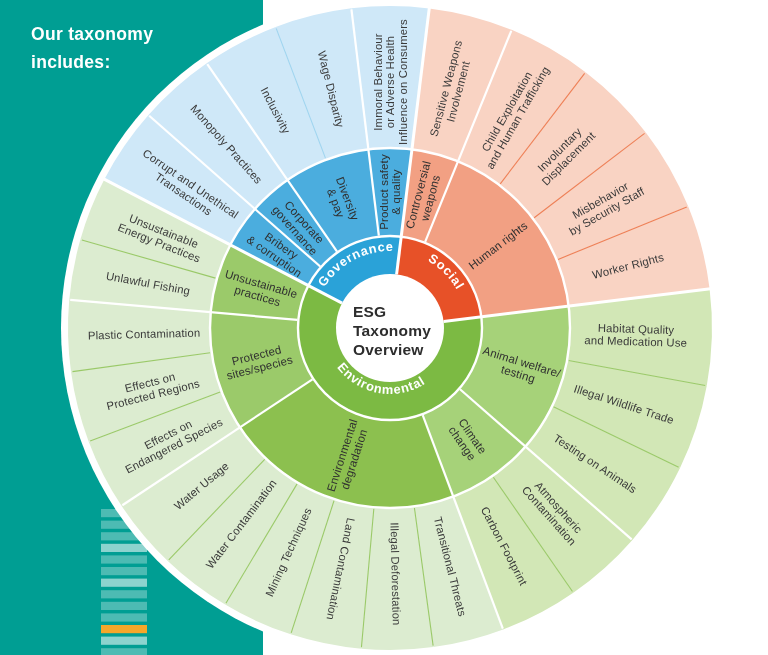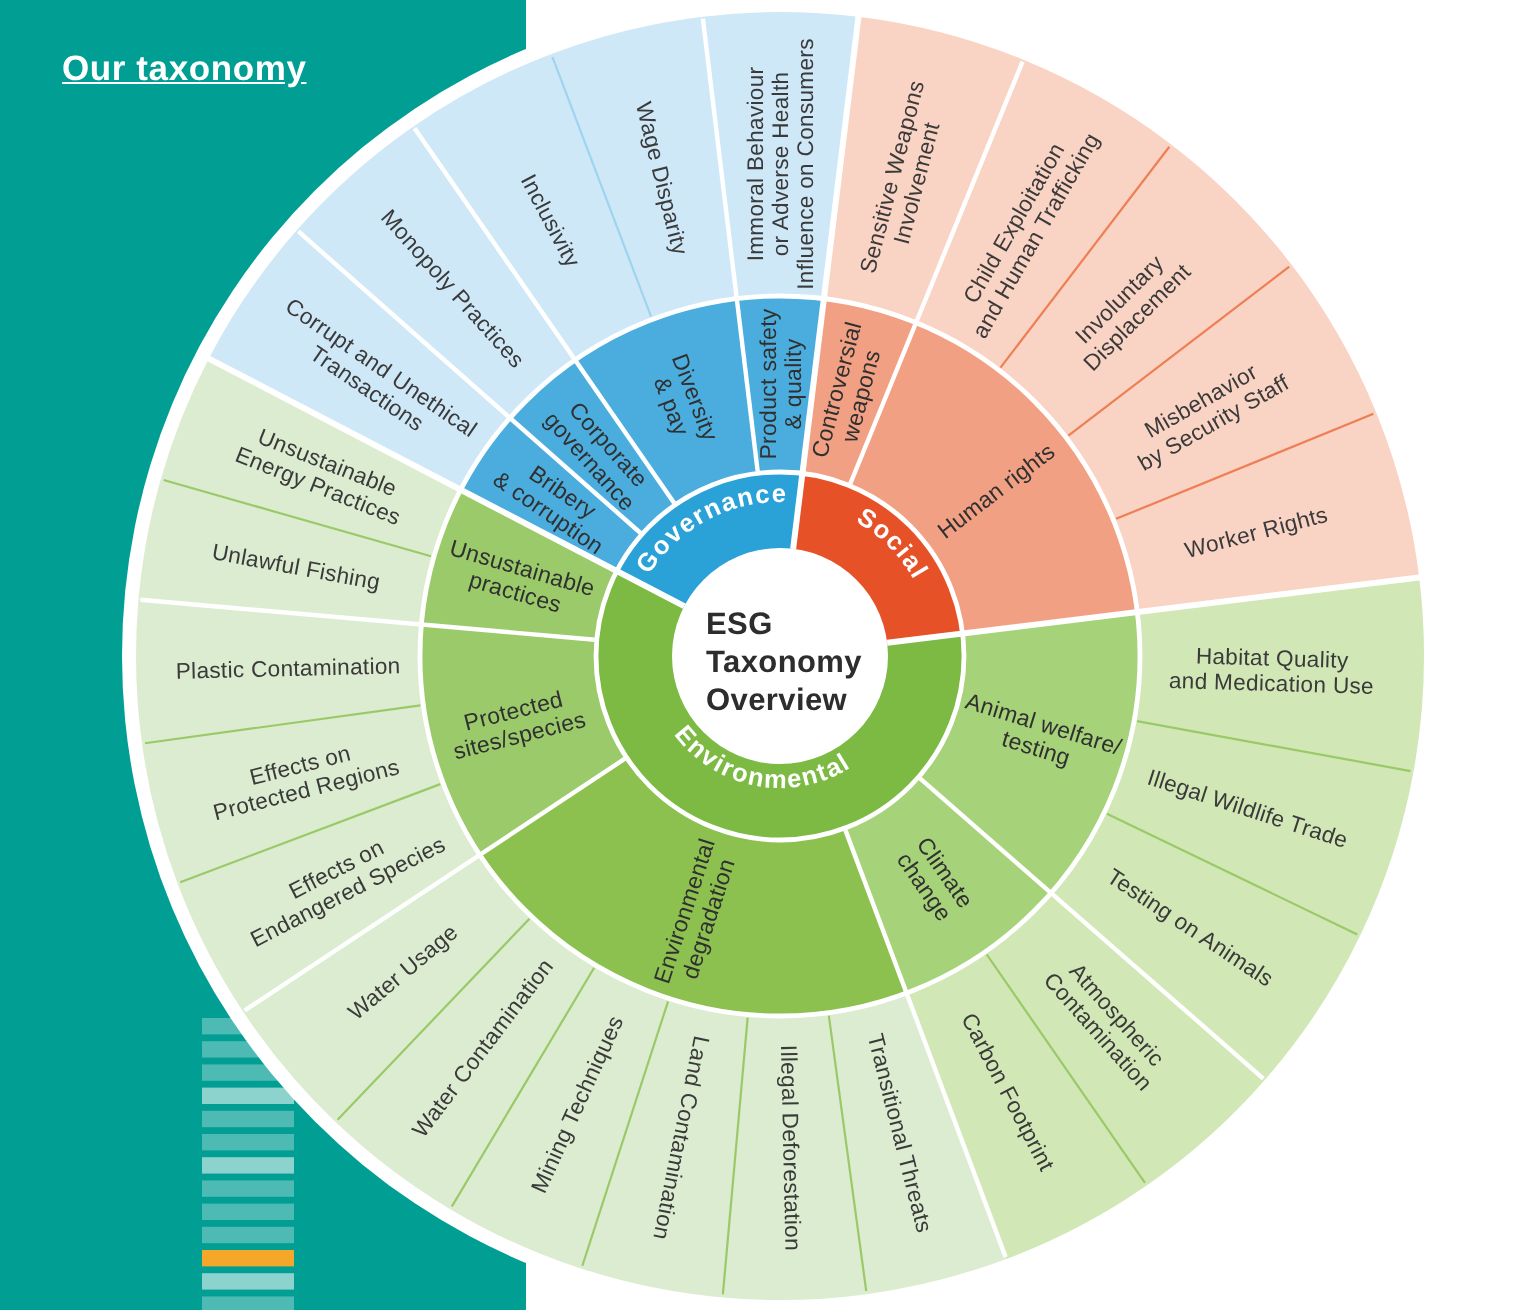--- a/index.html
+++ b/index.html
@@ -1,20 +1,20 @@
 <!DOCTYPE html>
 <html><head>
 <meta charset="utf-8">
 <style>
   html,body{margin:0;padding:0;}
   body{width:768px;height:655px;overflow:hidden;background:#ffffff;
        font-family:"Liberation Sans","DejaVu Sans",sans-serif;position:relative;}
   .stage{position:absolute;inset:0;width:768px;height:655px;}
   .heading{position:absolute;left:31px;top:20px;color:#ffffff;font-weight:700;
-           font-size:17.5px;line-height:28px;letter-spacing:.3px;text-decoration:underline;}
+           font-size:17.5px;line-height:28px;letter-spacing:.3px;}
   svg{position:absolute;left:0;top:0;}
   svg text{font-family:"Liberation Sans","DejaVu Sans",sans-serif;}
   .leaf-label{fill:#3a3a3a;font-size:11.3px;letter-spacing:.15px;}
   .mid-label{fill:#303030;font-size:11.5px;letter-spacing:.15px;}
   .inner-label{fill:#ffffff;font-size:12.8px;font-weight:700;letter-spacing:.8px;}
   .center-label{fill:#2d2d2d;font-size:15.5px;font-weight:700;letter-spacing:.2px;}
 </style>
 </head>
 <body>
 
@@ -148,14 +148,15 @@
       <text transform="translate(151.56 388.53) rotate(345.8)" text-anchor="middle" class="leaf-label"><tspan x="0" y="-2.3">Effects on</tspan><tspan x="0" y="10.3">Protected Regions</tspan></text>
       <text transform="translate(144.07 334.01) rotate(358.6)" text-anchor="middle" class="leaf-label"><tspan x="0" y="4.0">Plastic Contamination</tspan></text>
       <text transform="translate(258.18 361.46) rotate(345.8)" text-anchor="middle" class="mid-label"><tspan x="0" y="-2.3">Protected</tspan><tspan x="0" y="10.3">sites/species</tspan></text>
       <text transform="translate(148.10 283.25) rotate(370.5)" text-anchor="middle" class="leaf-label"><tspan x="0" y="4.0">Unlawful Fishing</tspan></text>
       <text transform="translate(161.47 236.96) rotate(381.7)" text-anchor="middle" class="leaf-label"><tspan x="0" y="-2.3">Unsustainable</tspan><tspan x="0" y="10.3">Energy Practices</tspan></text>
       <text transform="translate(259.44 289.92) rotate(376.3)" text-anchor="middle" class="mid-label"><tspan x="0" y="-2.3">Unsustainable</tspan><tspan x="0" y="10.3">practices</tspan></text>
       <text class="inner-label"><textPath href="#cat-arc-2" startOffset="50%" text-anchor="middle">Environmental</textPath></text>
     </svg>
   <div class="heading">
     <div>Our taxonomy</div>
+    <div>includes:</div>
   </div>
 </div>
 
 </body></html>

